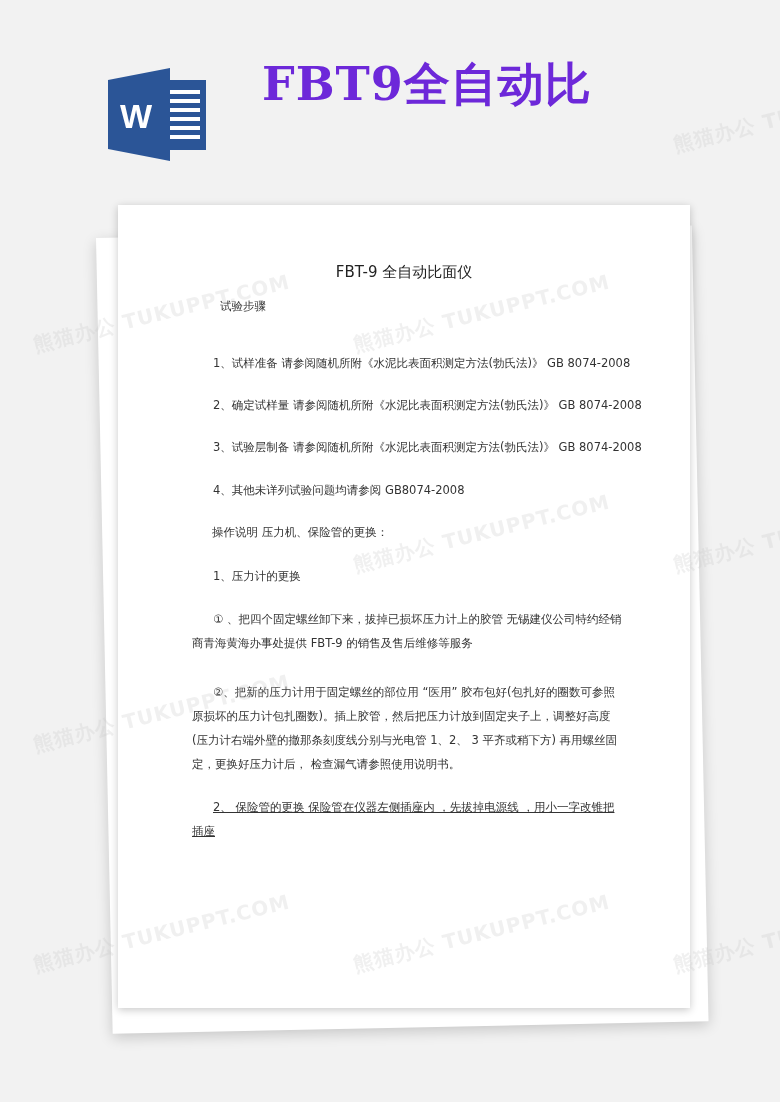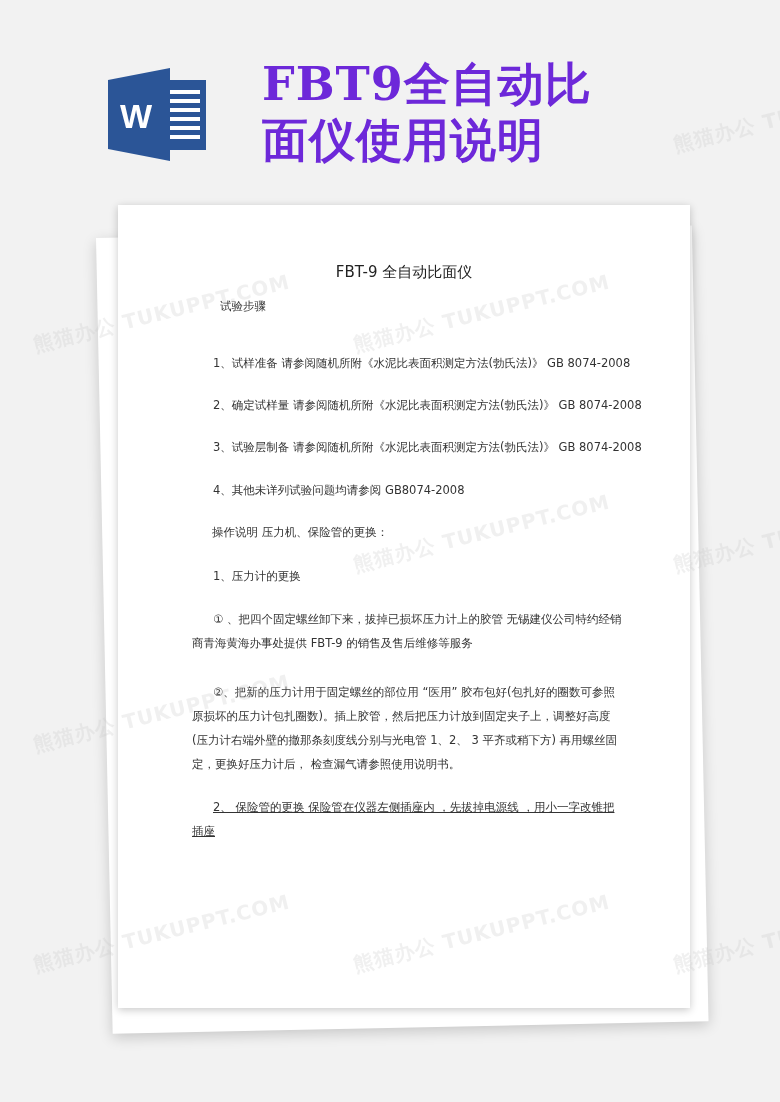--- a/index.html
+++ b/index.html
@@ -53,21 +53,20 @@
       <rect x="60" y="58" width="32" height="4"></rect>
       <rect x="60" y="67" width="32" height="4"></rect>
     </g>
     <polygon points="0,12 62,0 62,93 0,81" fill="#2b5597"></polygon>
     <text x="28" y="60" text-anchor="middle" font-family="Liberation Sans, sans-serif" font-weight="bold" font-size="34" fill="#ffffff">W</text>
   </svg>
 </div>
 
 <div class="hero-title">
   <div>FBT9全自动比</div>
-  <div>面仪使用说明</div>
 </div>
 
 <div class="paper-back"></div>
 
 <div class="paper-main">
   <div class="doc-title">FBT-9 全自动比面仪</div>
 
   <div class="line" style="left:94px; top:94px;margin-left:8px;">试验步骤</div>
 
   <div class="line" style="left:95px; top:151px;">1、试样准备 请参阅随机所附《水泥比表面积测定方法(勃氏法)》 GB 8074-2008</div>

